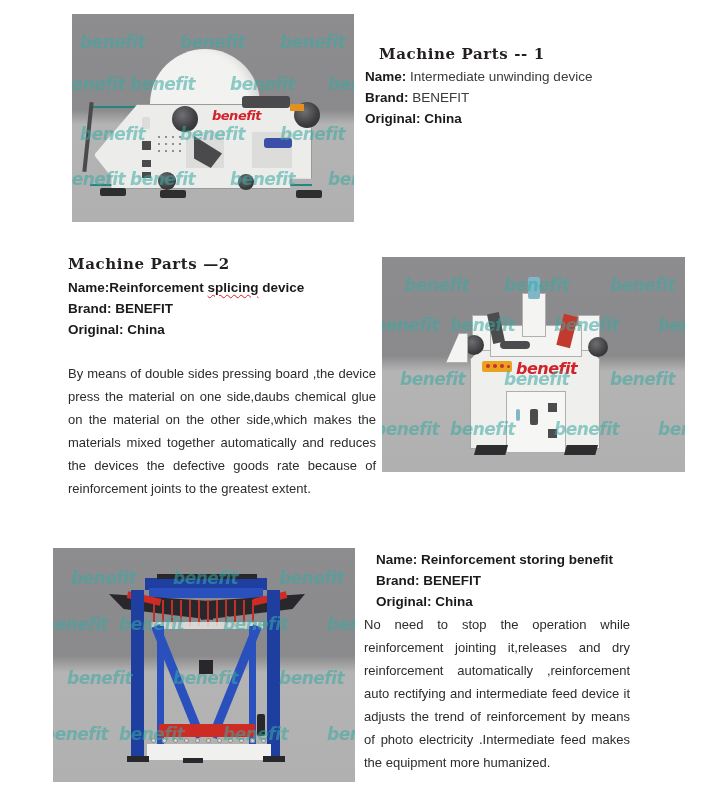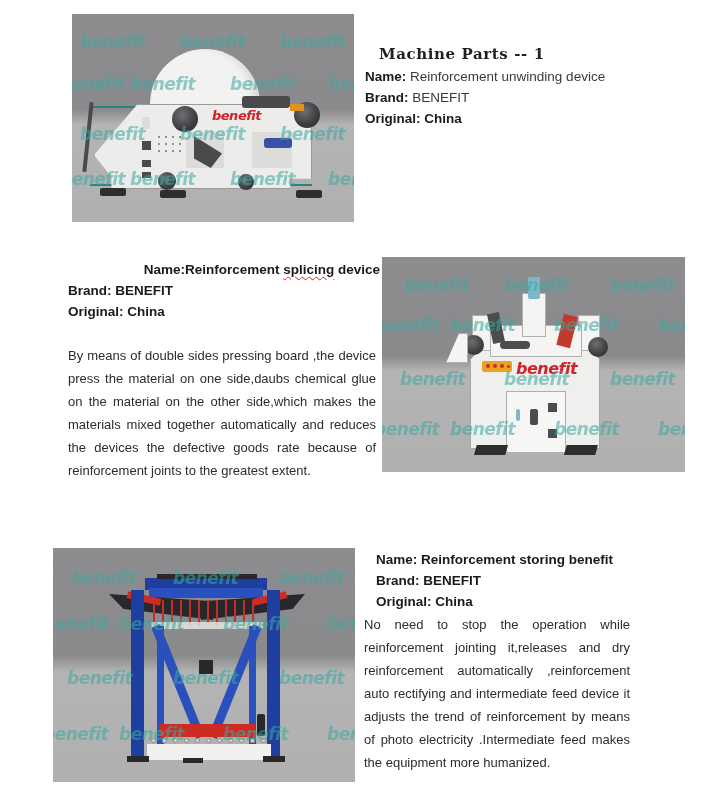--- a/index.html
+++ b/index.html
@@ -198,34 +198,35 @@
     <div class="wm" style="left:58px; top:155px; font-size:17px;">benefit</div>
     <div class="wm" style="left:158px; top:155px; font-size:17px;">benefit</div>
     <div class="wm" style="left:256px; top:155px; font-size:17px;">benefit</div>
   </div>
 </div>
 
 <div class="block" style="left:365px; top:5px; width:300px;">
   <div class="title" style="padding-left:14px;margin-top:40px;">Machine Parts -- 1</div>
   <div class="kv" style="margin-top:3px;">
     <b>Name:</b>
-    <span>Reinforcement unwinding device</span>
+    <span>Intermediate unwinding device</span>
   </div>
   <div class="kv">
     <b>Brand:</b>
     <span>BENEFIT</span>
   </div>
   <div class="kv">
     <b>Original:</b>
     <span class="valbold">China</span>
   </div>
 </div>
 
 <div class="block" style="left:68px; top:255px; width:312px;">
-  <div class="kv kv-all-bold" style="margin-top:4px;text-align:right;">
+  <div class="title">Machine Parts —2</div>
+  <div class="kv kv-all-bold" style="margin-top:4px;">
     <span>Name:</span><span>Reinforcement </span><span class="spell">splicing</span><span> device</span>
   </div>
   <div class="kv kv-all-bold">
     <span>Brand:</span>
     <span>BENEFIT</span>
   </div>
   <div class="kv kv-all-bold">
     <span>Original:</span>
     <span>China</span>
   </div>

